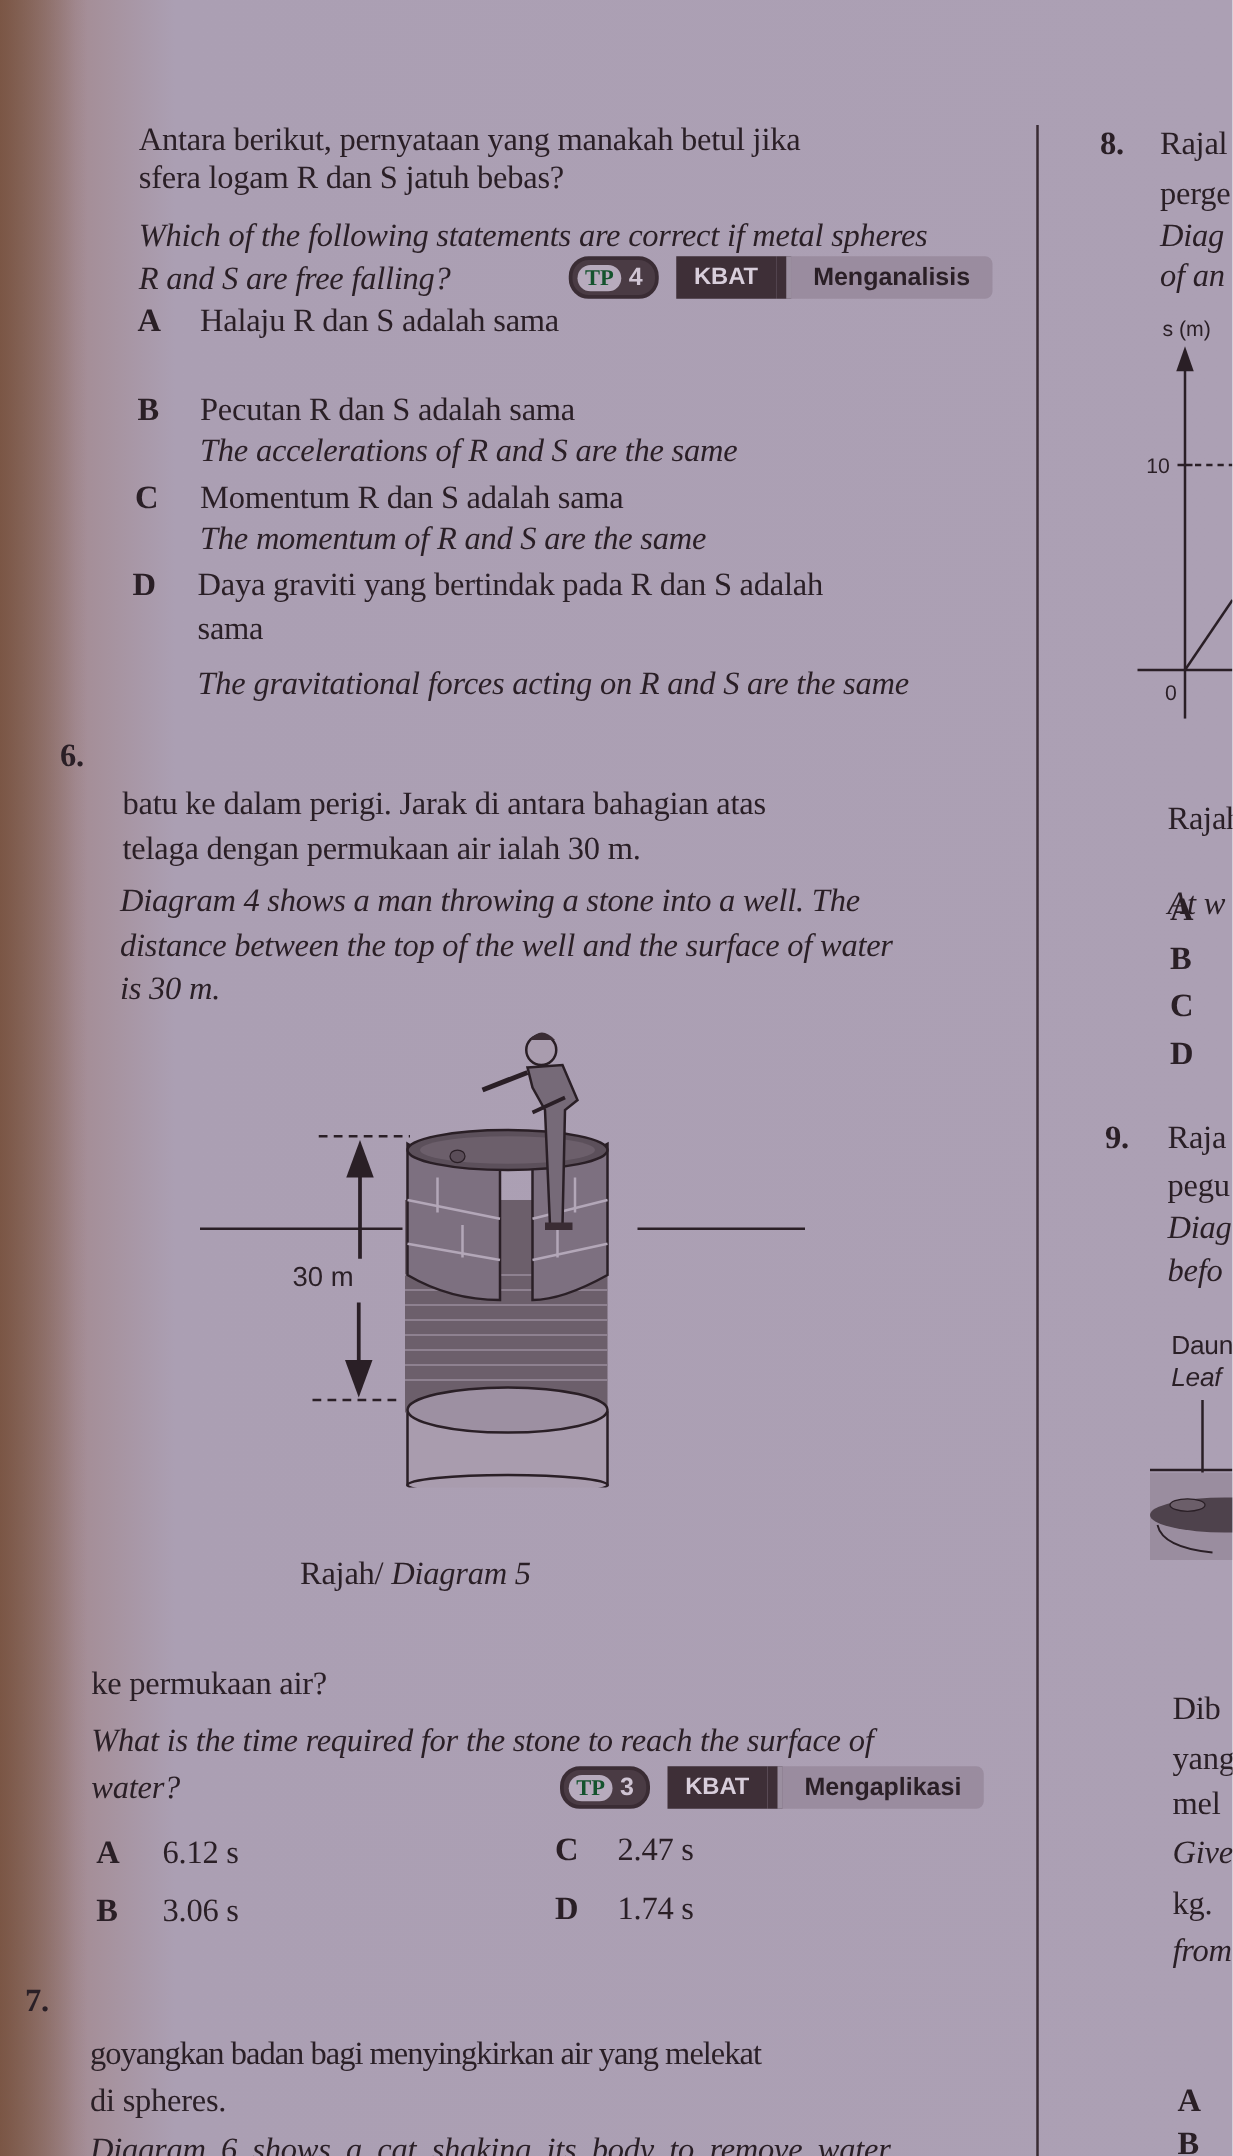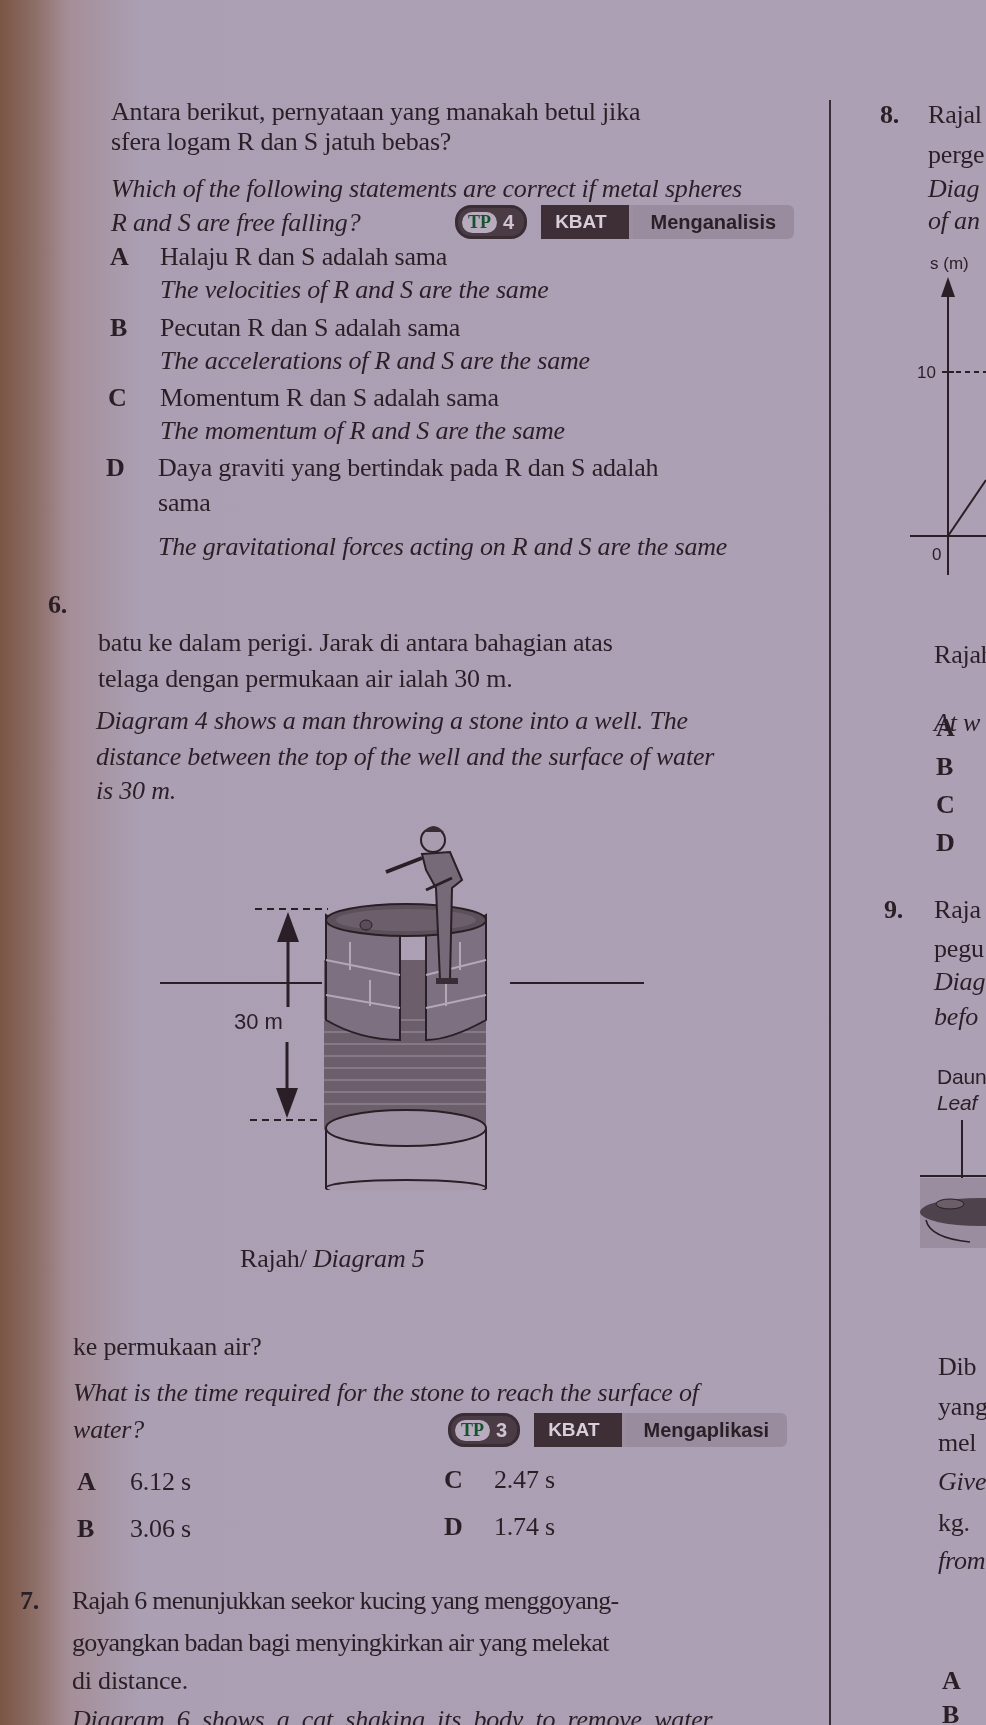--- a/index.html
+++ b/index.html
@@ -44,21 +44,20 @@
       <span class="tpc">TP</span>
       <span>4</span>
     </div>
     <div class="kbat">KBAT</div>
     <div class="kbat-bracket"></div>
     <div class="level">Menganalisis</div>
   </div>
 
   <div class="t b" style="left:110px;top:242px;">A</div>
   <div class="t" style="left:160px;top:242px;">Halaju R dan S adalah sama</div>
-  <div class="t i" style="left:160px;top:275px;">The velocities of R and S are the same</div>
 
   <div class="t b" style="left:110px;top:313px;">B</div>
   <div class="t" style="left:160px;top:313px;">Pecutan R dan S adalah sama</div>
   <div class="t i" style="left:160px;top:346px;">The accelerations of R and S are the same</div>
 
   <div class="t b" style="left:108px;top:383px;">C</div>
   <div class="t" style="left:160px;top:383px;">Momentum R dan S adalah sama</div>
   <div class="t i" style="left:160px;top:416px;">The momentum of R and S are the same</div>
 
   <div class="t b" style="left:106px;top:453px;">D</div>
@@ -152,23 +151,22 @@
   <div class="t b" style="left:77px;top:1467px;">A</div>
   <div class="t" style="left:130px;top:1467px;">6.12 s</div>
   <div class="t b" style="left:77px;top:1514px;">B</div>
   <div class="t" style="left:130px;top:1514px;">3.06 s</div>
   <div class="t b" style="left:444px;top:1465px;">C</div>
   <div class="t" style="left:494px;top:1465px;">2.47 s</div>
   <div class="t b" style="left:444px;top:1512px;">D</div>
   <div class="t" style="left:494px;top:1512px;">1.74 s</div>
 
   <div class="t b" style="left:20px;top:1586px;">7.</div>
-  <div class="t" style="left:72px;top:1586px;letter-spacing:-0.8px;">Rajah 6 menunjukkan seekor kucing yang menggoyang-</div>
   <div class="t" style="left:72px;top:1628px;letter-spacing:-0.8px;">goyangkan badan bagi menyingkirkan air yang melekat</div>
-  <div class="t" style="left:72px;top:1666px;">di distance.</div>
+  <div class="t" style="left:72px;top:1666px;">di spheres.</div>
   <div class="t i" style="left:72px;top:1705px;word-spacing:6px;">Diagram 6 shows a cat shaking its body to remove water</div>
 
   <div class="t b" style="left:880px;top:100px;">8.</div>
   <div class="t" style="left:928px;top:100px;">Rajal</div>
   <div class="t" style="left:928px;top:140px;">perge</div>
   <div class="t i" style="left:928px;top:174px;">Diag</div>
   <div class="t i" style="left:928px;top:206px;">of an</div>
 
   <svg style="left:900px;top:255px;" width="86" height="320" viewBox="0 0 86 320">
     <line x1="48" y1="30" x2="48" y2="320" stroke="#2a1f26" stroke-width="2"></line>

